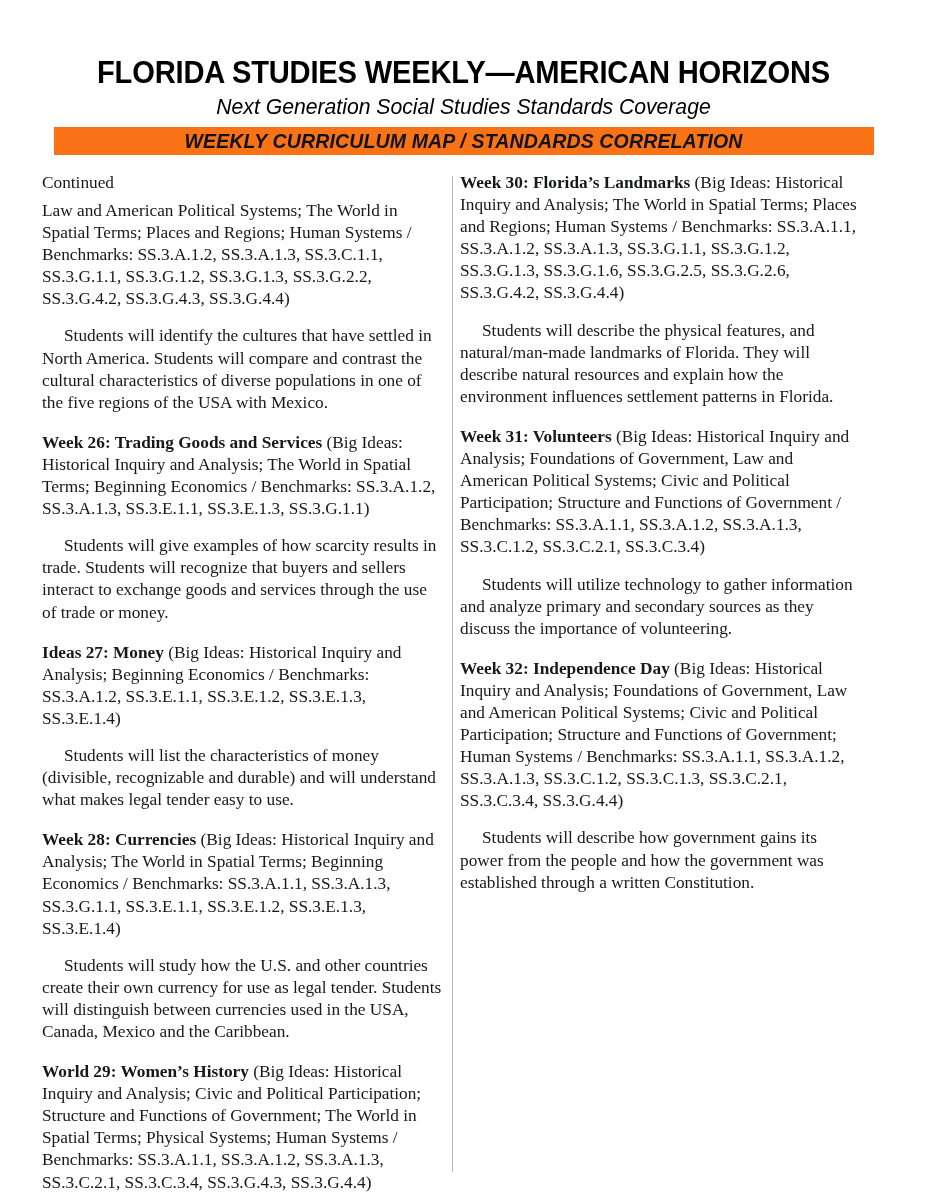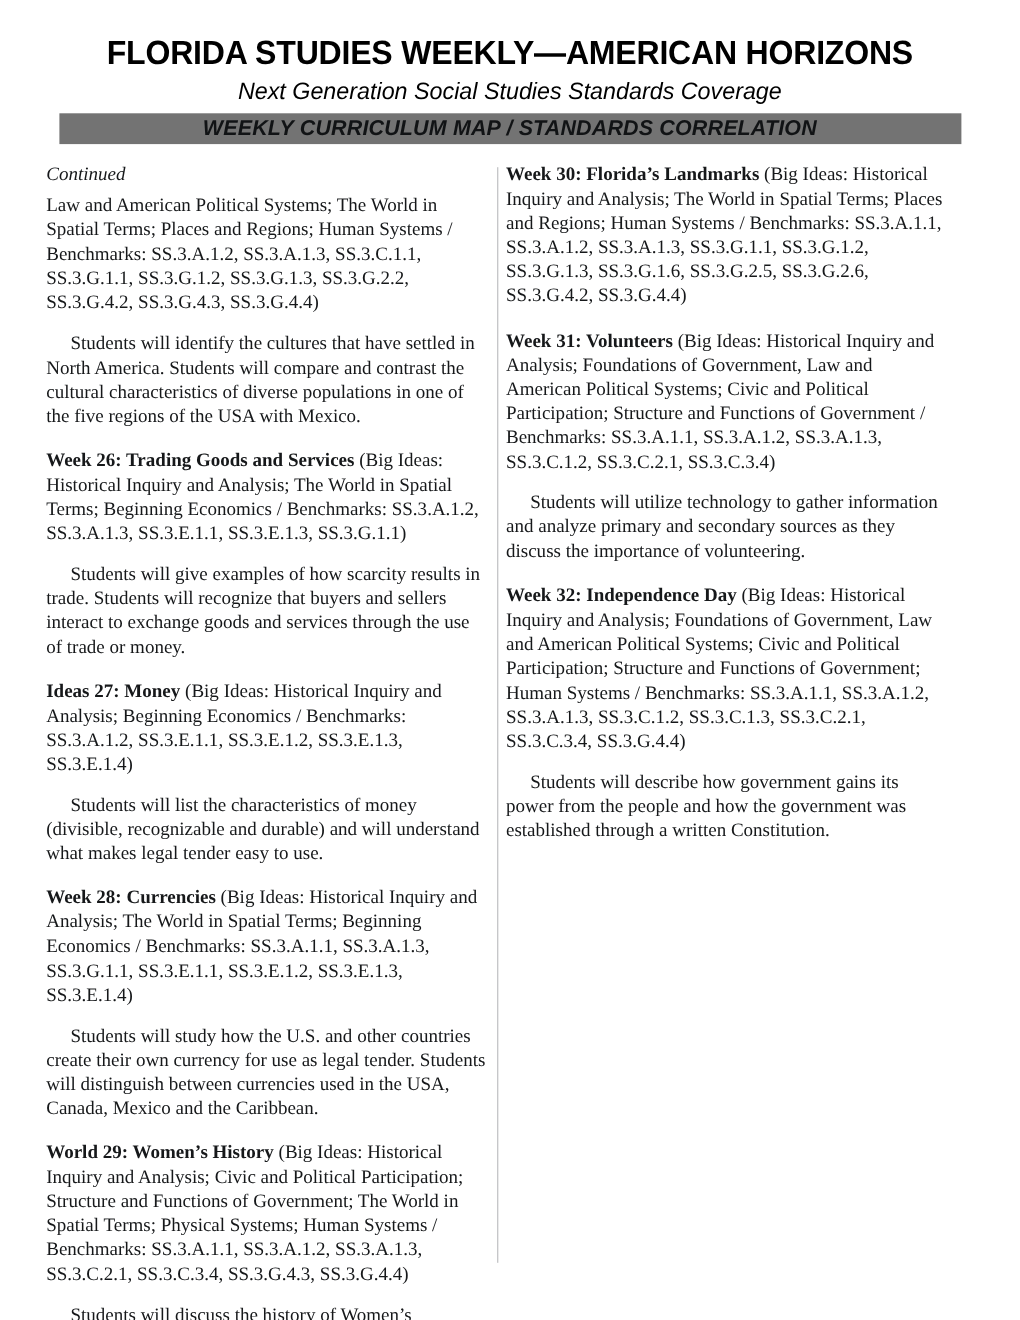--- a/index.html
+++ b/index.html
@@ -12,22 +12,21 @@
     width: 927px;
     height: 1200px;
     position: relative;
     font-family: "Liberation Serif", "DejaVu Serif", serif;
     color: #16181a;
     overflow: hidden;
   }
 
   
   .page-header {
-    padding-top: 21px;
-    margin-top: 12px;
+    padding-top: 57px;
   }
   .doc-title {
     text-align: center;
     font-family: "Liberation Sans", "DejaVu Sans", sans-serif;
     font-weight: bold;
     font-size: 30.5px;
     letter-spacing: -0.2px;
     line-height: 1.0;
     color: #000000;
     margin: 0;
@@ -41,21 +40,21 @@
     font-size: 21.5px;
     line-height: 1.0;
     color: #000000;
     margin: 9px 0 0 0;
     transform: scaleX(0.985);
   }
   .banner {
     margin: 9px auto 0 auto;
     width: 820px;
     height: 28px;
-    background: #737373;
+    background: #f97316;
     display: flex;
     align-items: center;
     justify-content: center;
   }
   .banner-text {
     font-family: "Liberation Sans", "DejaVu Sans", sans-serif;
     font-weight: bold;
     font-style: italic;
     font-size: 19.5px;
     letter-spacing: 0.15px;
@@ -83,21 +82,20 @@
     position: absolute;
     left: 452px;
     top: 4px;
     width: 1px;
     height: 996px;
     background: #b9babc;
   }
 
   
   .continued {
-    font-style: italic;
     font-size: 17.3px;
     line-height: 22px;
     margin: 0 0 6px 0;
   }
   .para {
     font-size: 17.3px;
     line-height: 22.1px;
     margin: 0;
     text-align: left;
     hyphens: none;
@@ -156,20 +154,21 @@
           <p class="para"><span class="week-label">World 29: Women’s History</span><span> (Big Ideas: Historical Inquiry and Analysis; Civic and Political Participation; Structure and Functions of Government; The World in Spatial Terms; Physical Systems; Human Systems / Benchmarks: SS.3.A.1.1, SS.3.A.1.2, SS.3.A.1.3, SS.3.C.2.1, SS.3.C.3.4, SS.3.G.4.3, SS.3.G.4.4)</span></p>
           <p class="para para-indent">Students will discuss the history of Women’s</p>
         </div>
       </div>
   </div>
 
   <div class="col col-right">
     <div id="right-blocks">
         <div class="block">
           <p class="para"><span class="week-label">Week 30: Florida’s Landmarks</span><span> (Big Ideas: Historical Inquiry and Analysis; The World in Spatial Terms; Places and Regions; Human Systems / Benchmarks: SS.3.A.1.1, SS.3.A.1.2, SS.3.A.1.3, SS.3.G.1.1, SS.3.G.1.2, SS.3.G.1.3, SS.3.G.1.6, SS.3.G.2.5, SS.3.G.2.6, SS.3.G.4.2, SS.3.G.4.4)</span></p>
+          <p class="para para-indent">Students will describe the physical features, and natural/man-made landmarks of Florida. They will describe natural resources and explain how the environment influences settlement patterns in Florida.</p>
         </div>
         <div class="block">
           <p class="para"><span class="week-label">Week 31: Volunteers</span><span> (Big Ideas: Historical Inquiry and Analysis; Foundations of Government, Law and American Political Systems; Civic and Political Participation; Structure and Functions of Government / Benchmarks: SS.3.A.1.1, SS.3.A.1.2, SS.3.A.1.3, SS.3.C.1.2, SS.3.C.2.1, SS.3.C.3.4)</span></p>
           <p class="para para-indent">Students will utilize technology to gather information and analyze primary and secondary sources as they discuss the importance of volunteering.</p>
         </div>
         <div class="block">
           <p class="para"><span class="week-label">Week 32: Independence Day</span><span> (Big Ideas: Historical Inquiry and Analysis; Foundations of Government, Law and American Political Systems; Civic and Political Participation; Structure and Functions of Government; Human Systems / Benchmarks: SS.3.A.1.1, SS.3.A.1.2, SS.3.A.1.3, SS.3.C.1.2, SS.3.C.1.3, SS.3.C.2.1, SS.3.C.3.4, SS.3.G.4.4)</span></p>
           <p class="para para-indent">Students will describe how government gains its power from the people and how the government was established through a written Constitution.</p>
         </div>
       </div>

